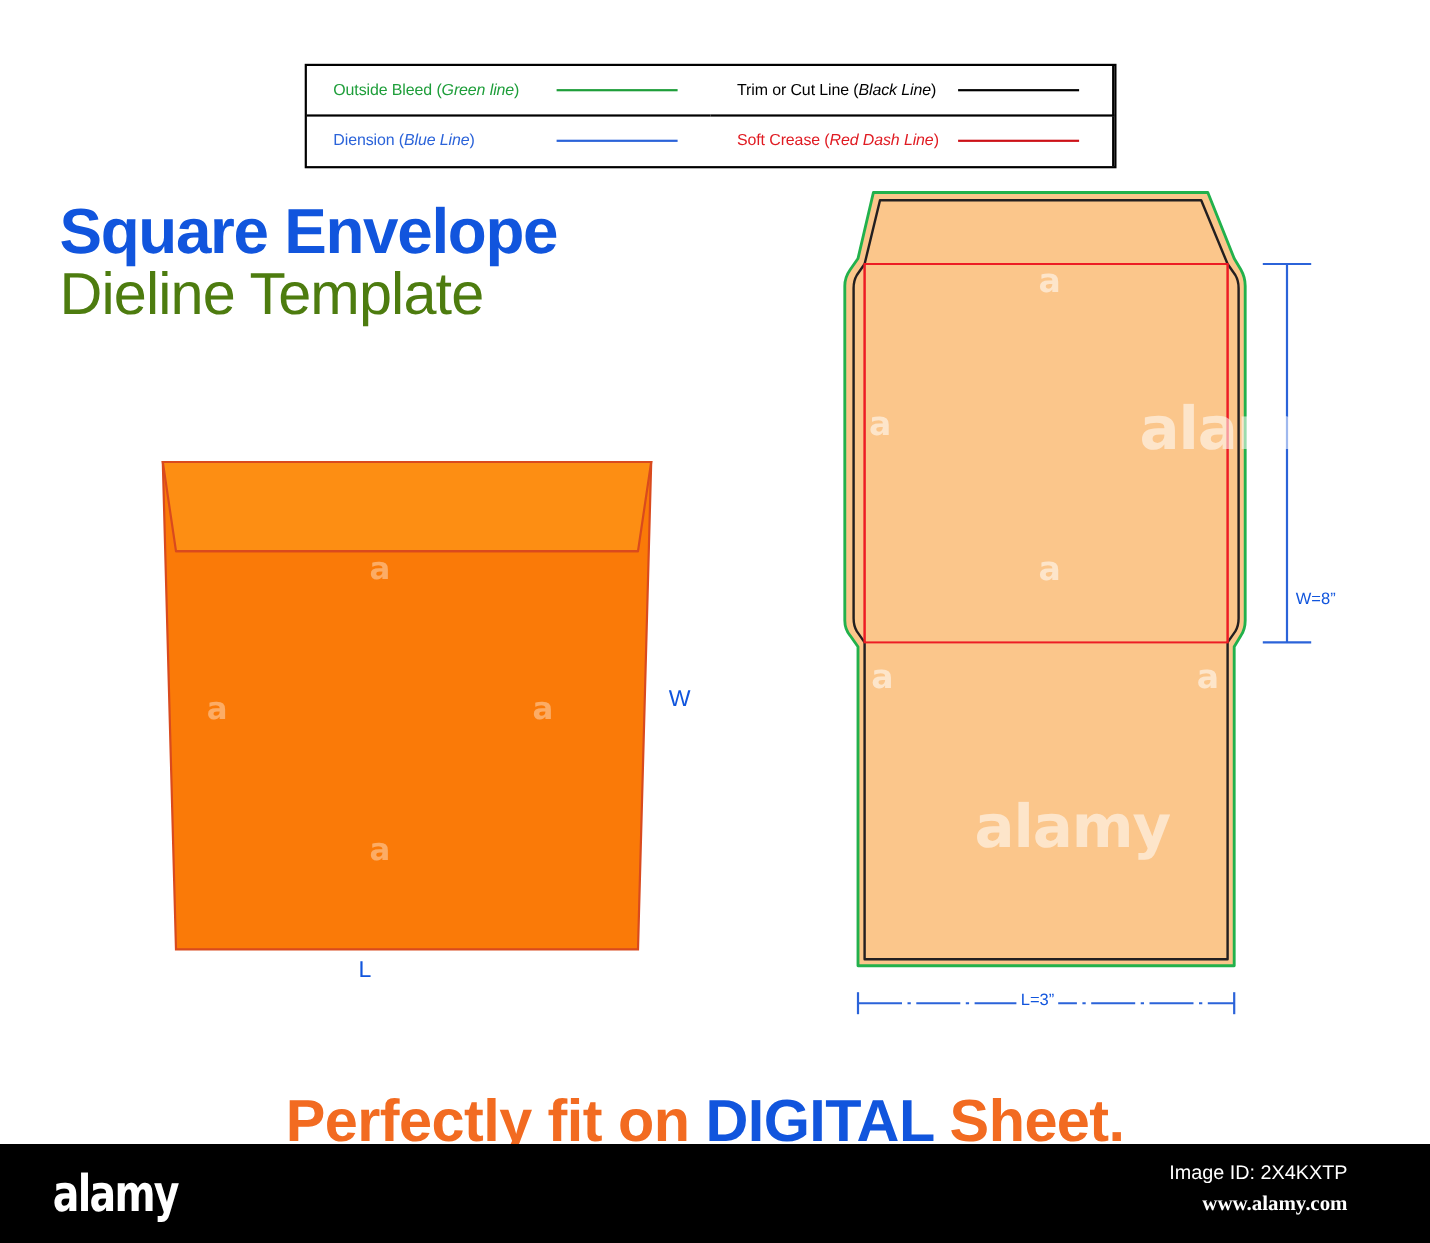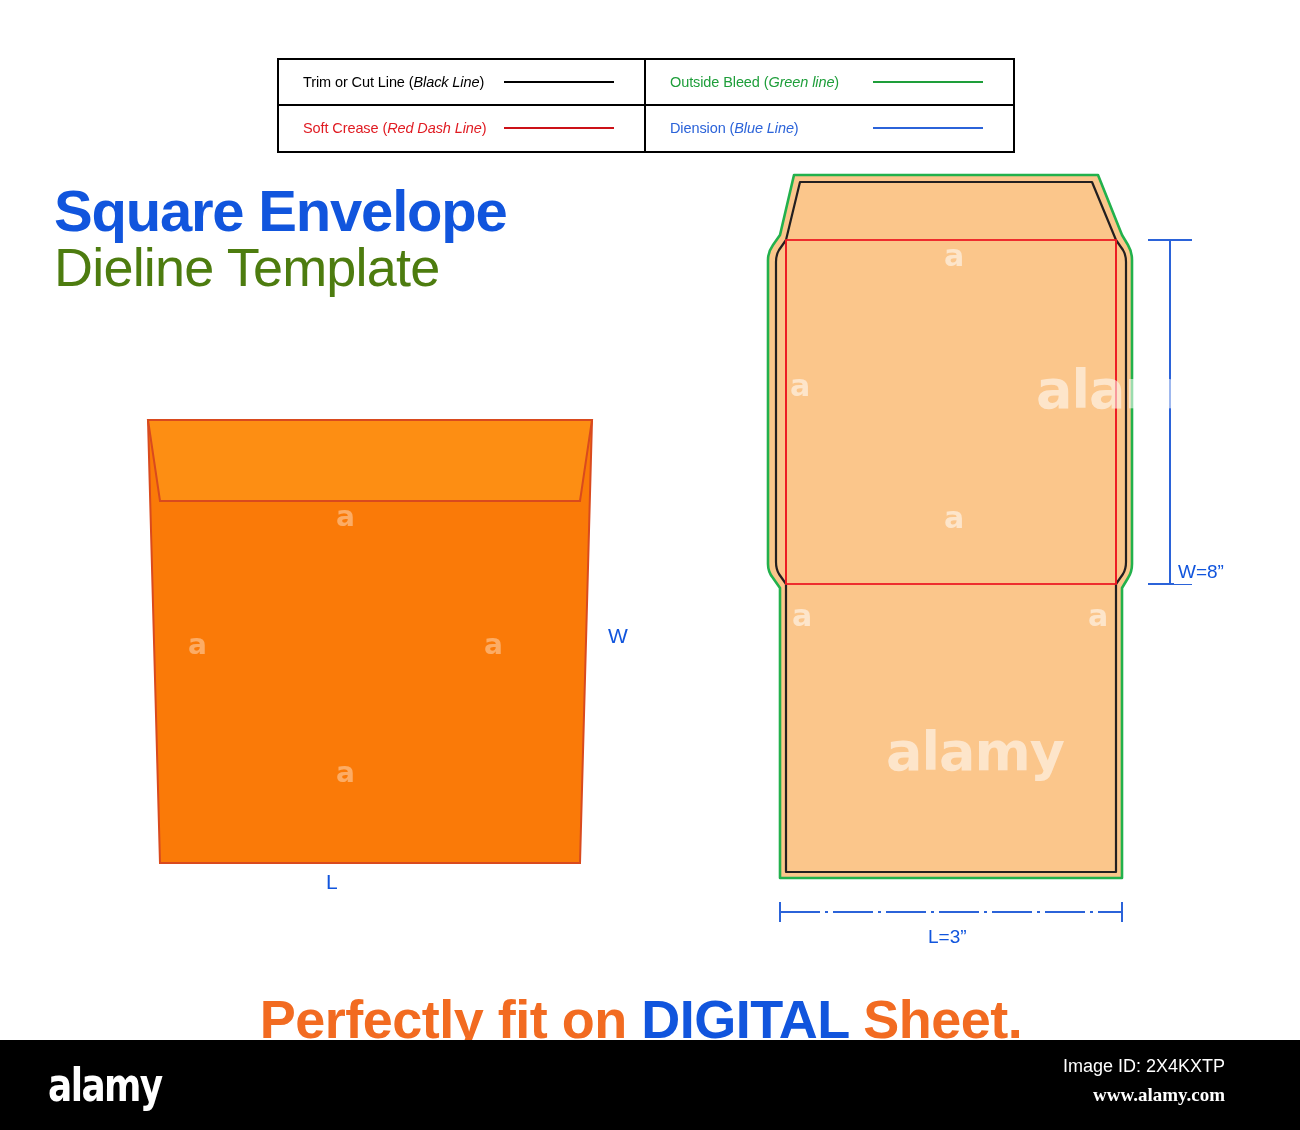--- a/index.html
+++ b/index.html
@@ -125,25 +125,24 @@
   #dieline-wrap {
     position: absolute;
     left: 740px;
     top: 160px;
     width: 470px;
     height: 780px;
   }
   .dim-text {
     position: absolute;
     color: #1155DD;
-    font-size: 19px;
+    font-size: 15px;
     background: #ffffff;
     padding: 1px 4px;
     white-space: nowrap;
-    margin-top: 25px;
   }
 
   
   #tagline {
     position: absolute;
     left: 0;
     top: 988px;
     width: 1282px;
     text-align: center;
     font-size: 54px;
@@ -188,47 +187,47 @@
     color: #ffffff;
     font-size: 19px;
     font-weight: bold;
     font-family: Liberation Serif, serif;
   }
 </style>
 </head>
 <body>
 
 <div id="legend">
+
+  <div class="legend-cell row1">
+    <span class="legend-label" style="color:#1E9E3A;">
+      <span>Outside Bleed (</span><span class="it">Green line</span><span>)</span>
+    </span>
+    <span class="legend-swatch" style="border-top-color:#1E9E3A;"></span>
+  </div>
 
   <div class="legend-cell row1 colL">
     <span class="legend-label" style="color:#000000;">
       <span>Trim or Cut  Line (</span><span class="it">Black Line</span><span>)</span>
     </span>
     <span class="legend-swatch" style="border-top-color:#000000;"></span>
   </div>
 
-  <div class="legend-cell row1">
-    <span class="legend-label" style="color:#1E9E3A;">
-      <span>Outside Bleed (</span><span class="it">Green line</span><span>)</span>
+  <div class="legend-cell">
+    <span class="legend-label" style="color:#2B63D9;">
+      <span>Diension (</span><span class="it">Blue Line</span><span>)</span>
     </span>
-    <span class="legend-swatch" style="border-top-color:#1E9E3A;"></span>
+    <span class="legend-swatch" style="border-top-color:#2B63D9;"></span>
   </div>
 
   <div class="legend-cell colL">
     <span class="legend-label" style="color:#E01B22;">
       <span>Soft Crease (</span><span class="it">Red  Dash Line</span><span>)</span>
     </span>
     <span class="legend-swatch" style="border-top-color:#CC1118;"></span>
-  </div>
-
-  <div class="legend-cell">
-    <span class="legend-label" style="color:#2B63D9;">
-      <span>Diension (</span><span class="it">Blue Line</span><span>)</span>
-    </span>
-    <span class="legend-swatch" style="border-top-color:#2B63D9;"></span>
   </div>
 
 </div>
 
 <div id="title-block">
   <div id="title-main">Square Envelope</div>
   <div id="title-sub">Dieline Template</div>
 </div>
 
 <div id="envelope-wrap">

